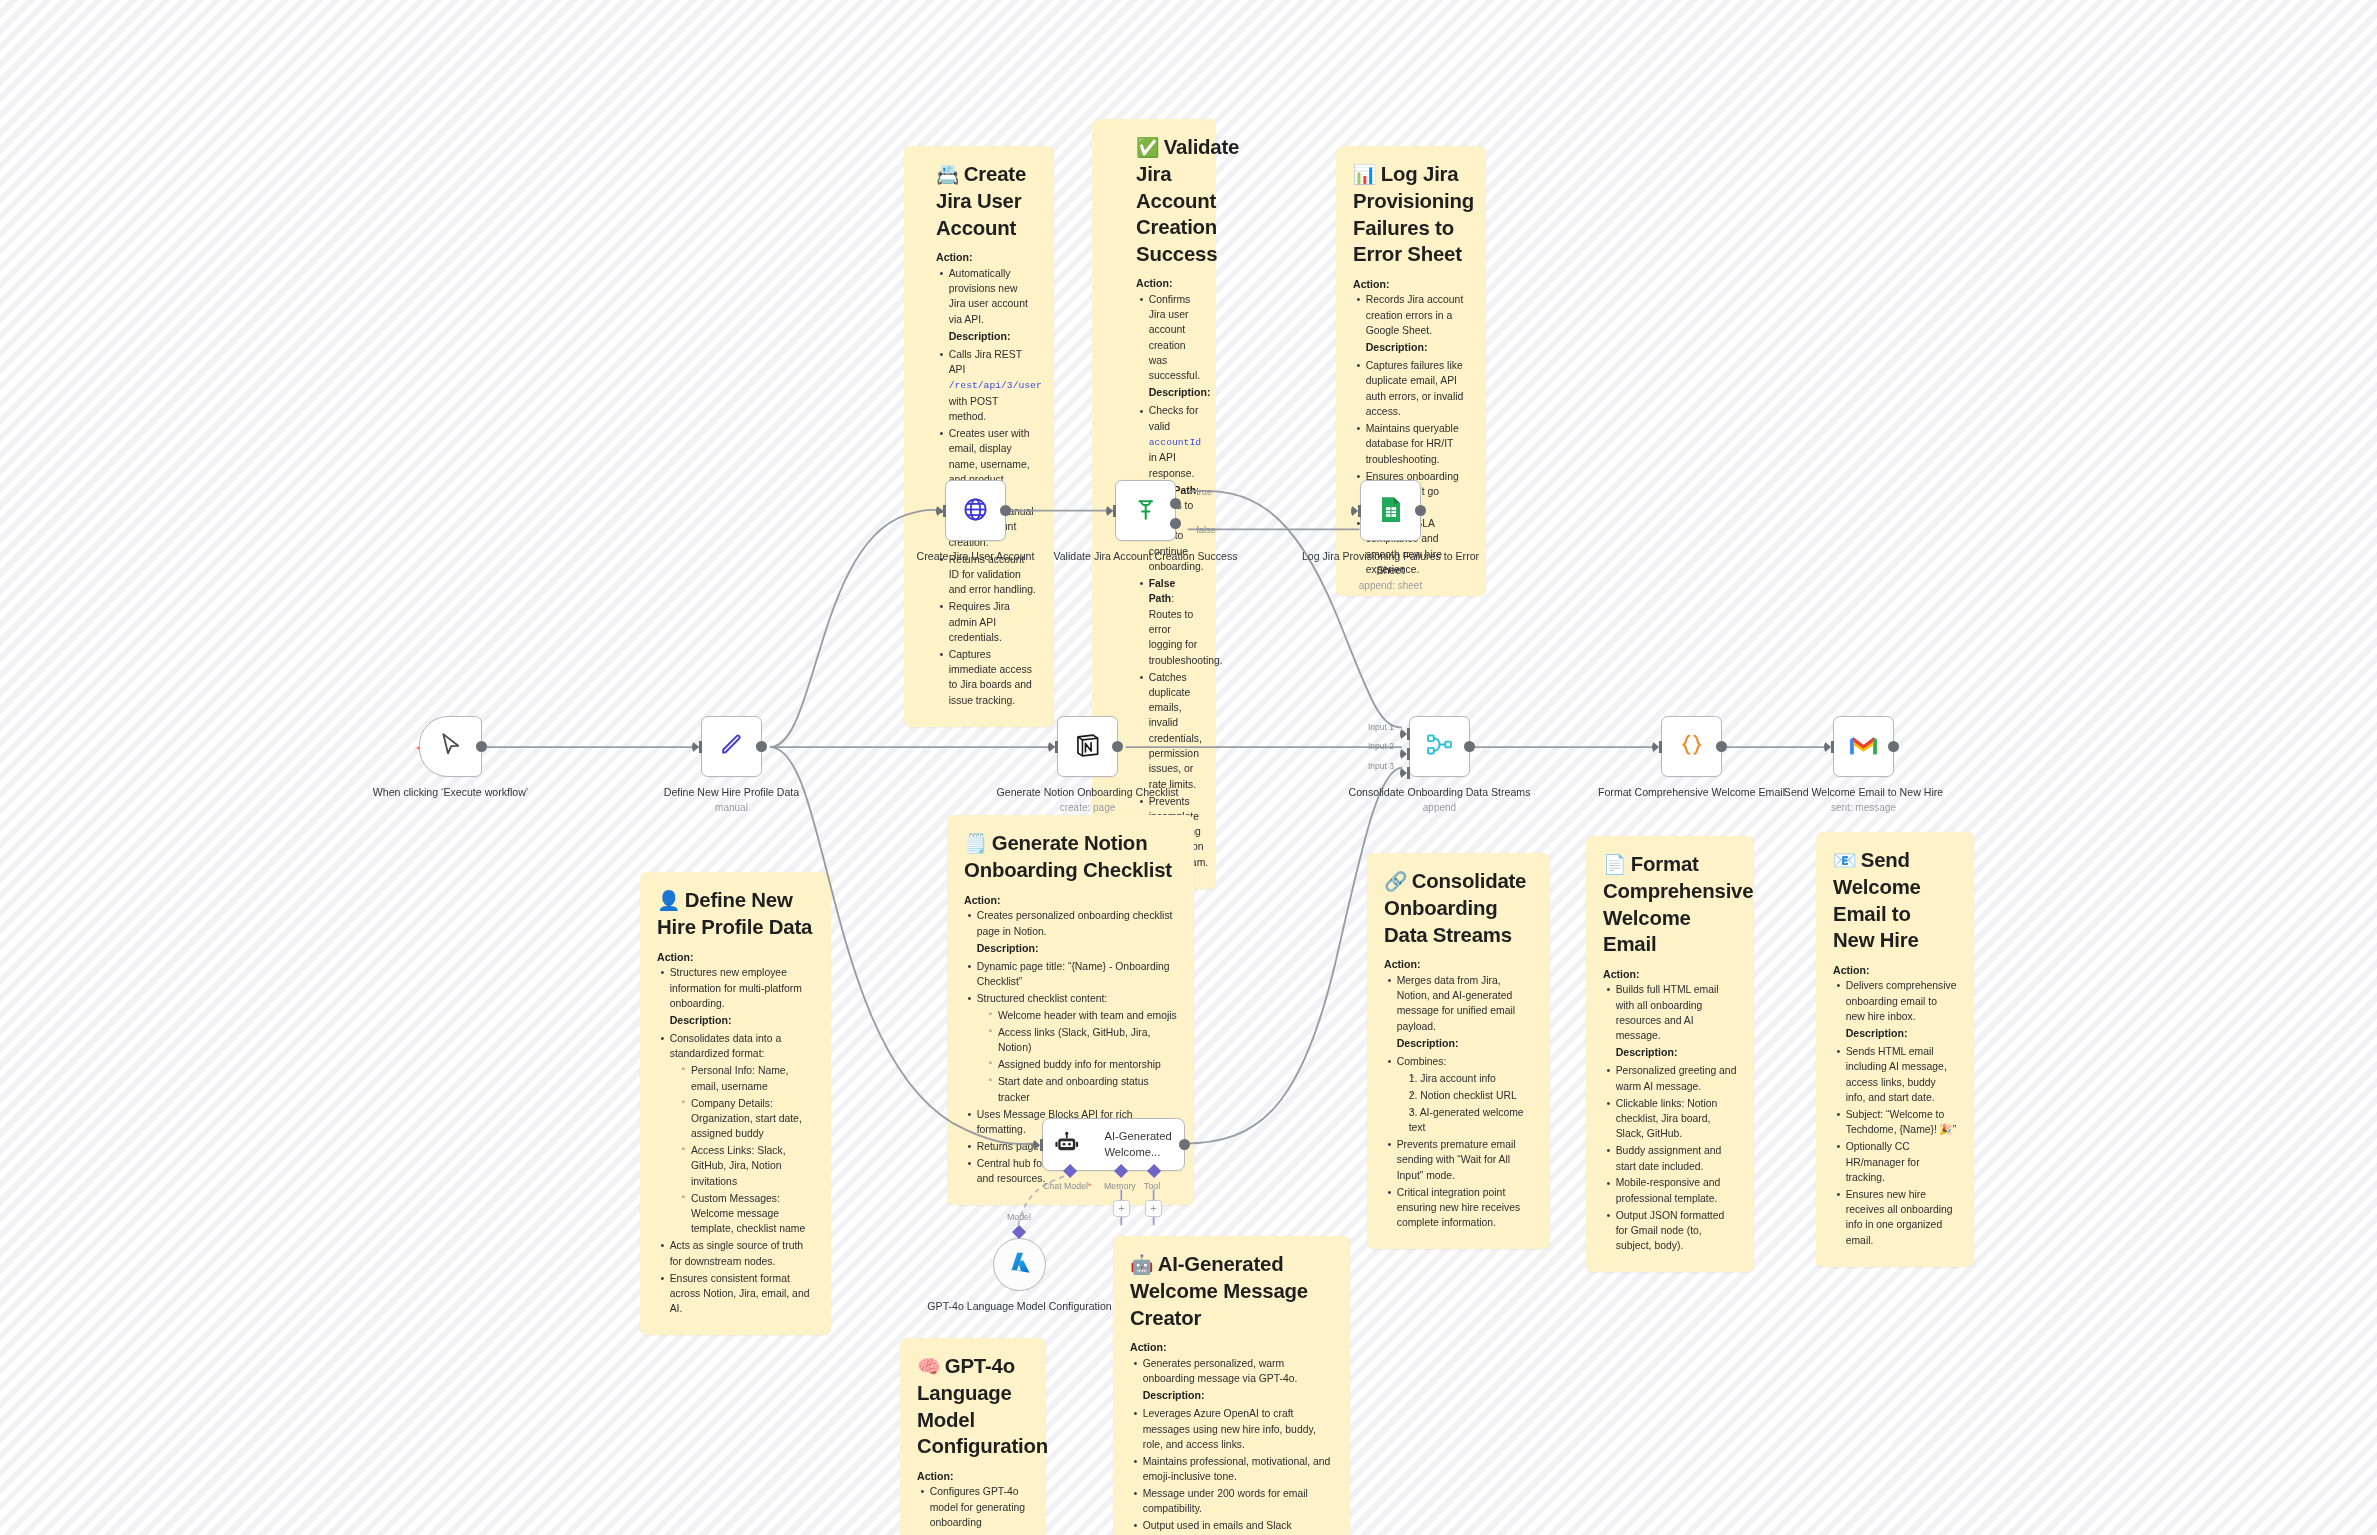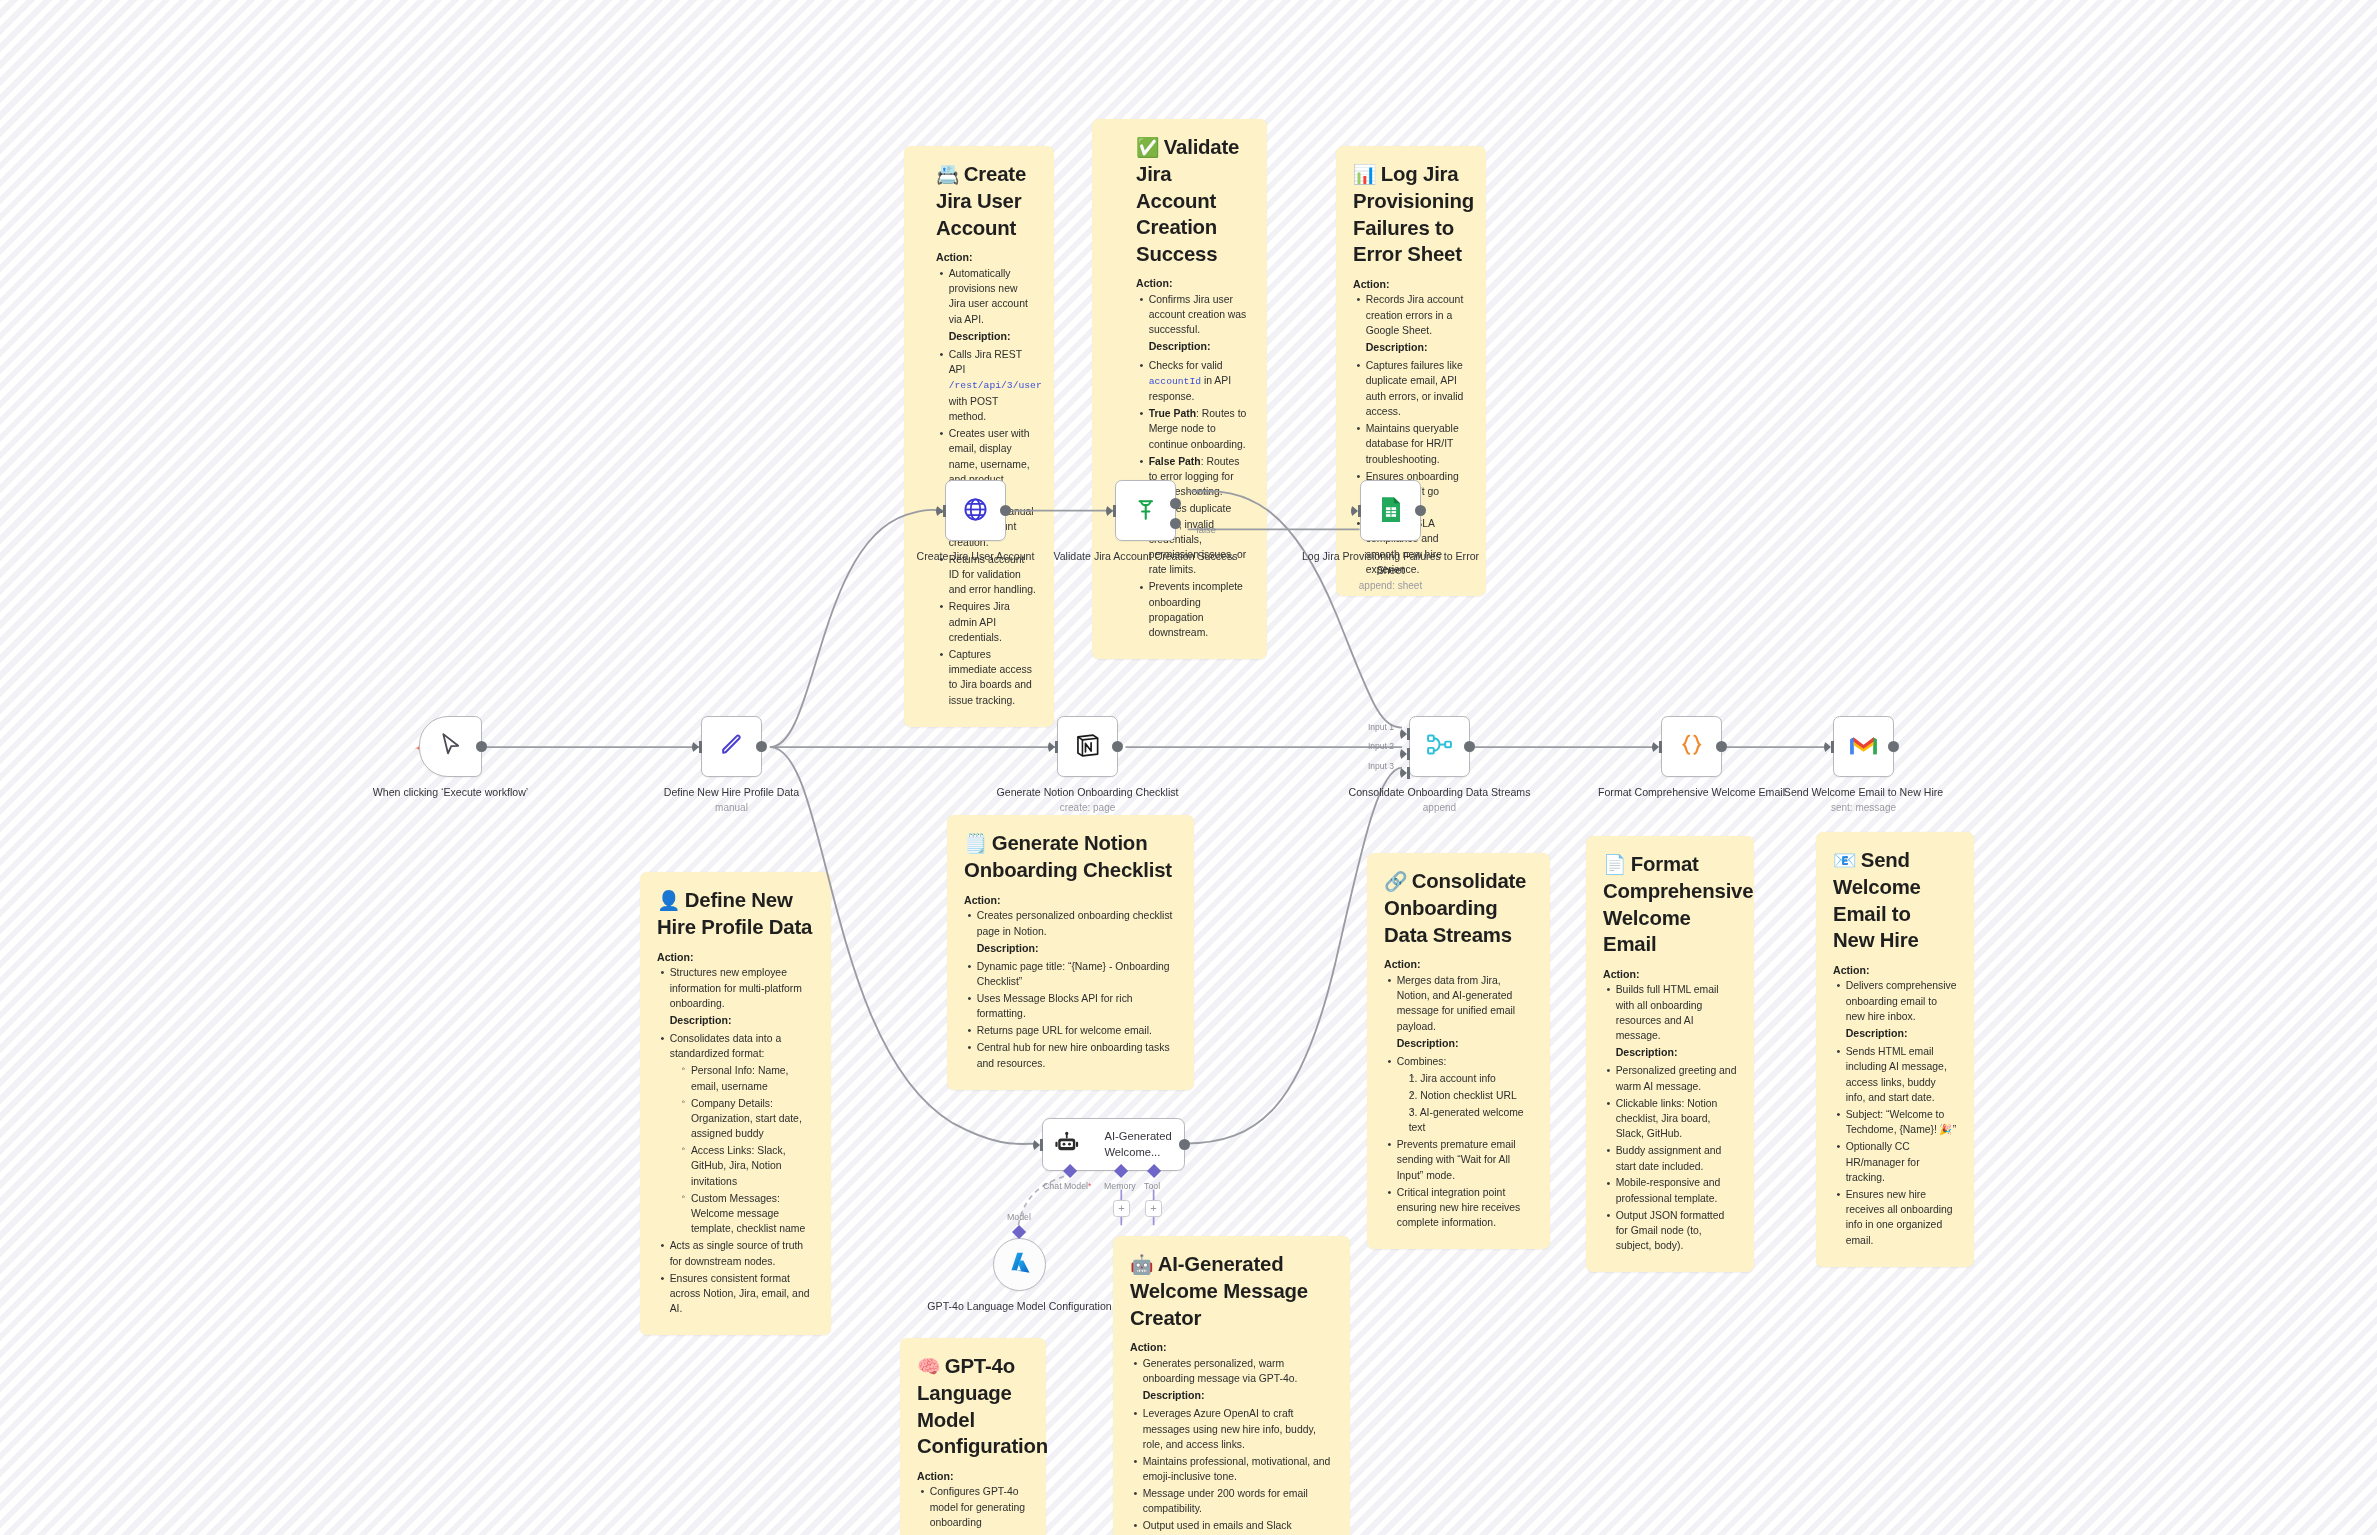--- a/index.html
+++ b/index.html
@@ -420,21 +420,21 @@
       </li>
       <li>Calls Jira REST API <span class="mono">/rest/api/3/user</span> with POST method.</li>
       <li>Creates user with email, display name, username, and product access.</li>
       <li>Eliminates manual admin account creation.</li>
       <li>Returns account ID for validation and error handling.</li>
       <li>Requires Jira admin API credentials.</li>
       <li>Captures immediate access to Jira boards and issue tracking.</li>
     </ul>
   </div>
 
-  <div class="sticky" style="left:1092px; top:119px; width:175px;padding-left:44px;">
+  <div class="sticky" style="left:1092px; top:119px; width:124px;padding-left:44px;">
     <h3>
       <span class="emo">✅</span><span>Validate Jira Account Creation Success</span>
     </h3>
     <div class="lbl">Action:</div>
     <ul>
       <li><span>Confirms Jira user account creation was successful.</span>
         <div class="lbl">Description:</div>
       </li>
       <li>Checks for valid <span class="mono">accountId</span> in API response.</li>
       <li><b>True Path</b>: Routes to Merge node to continue onboarding.</li>
@@ -485,20 +485,28 @@
   <div class="sticky" style="left:947px; top:815px; width:247px;">
     <h3>
       <span class="emo">🗒️</span><span>Generate Notion Onboarding Checklist</span>
     </h3>
     <div class="lbl">Action:</div>
     <ul>
       <li><span>Creates personalized onboarding checklist page in Notion.</span>
         <div class="lbl">Description:</div>
       </li>
       <li>Dynamic page title: “{Name} - Onboarding Checklist”</li>
+      <li><span>Structured checklist content:</span>
+        <ul>
+          <li>Welcome header with team and emojis</li>
+          <li>Access links (Slack, GitHub, Jira, Notion)</li>
+          <li>Assigned buddy info for mentorship</li>
+          <li>Start date and onboarding status tracker</li>
+        </ul>
+      </li>
       <li>Uses Message Blocks API for rich formatting.</li>
       <li>Returns page URL for welcome email.</li>
       <li>Central hub for new hire onboarding tasks and resources.</li>
     </ul>
   </div>
 
   <div class="sticky" style="left:1367px; top:853px; width:183px;">
     <h3>
       <span class="emo">🔗</span><span>Consolidate Onboarding Data Streams</span>
     </h3>

